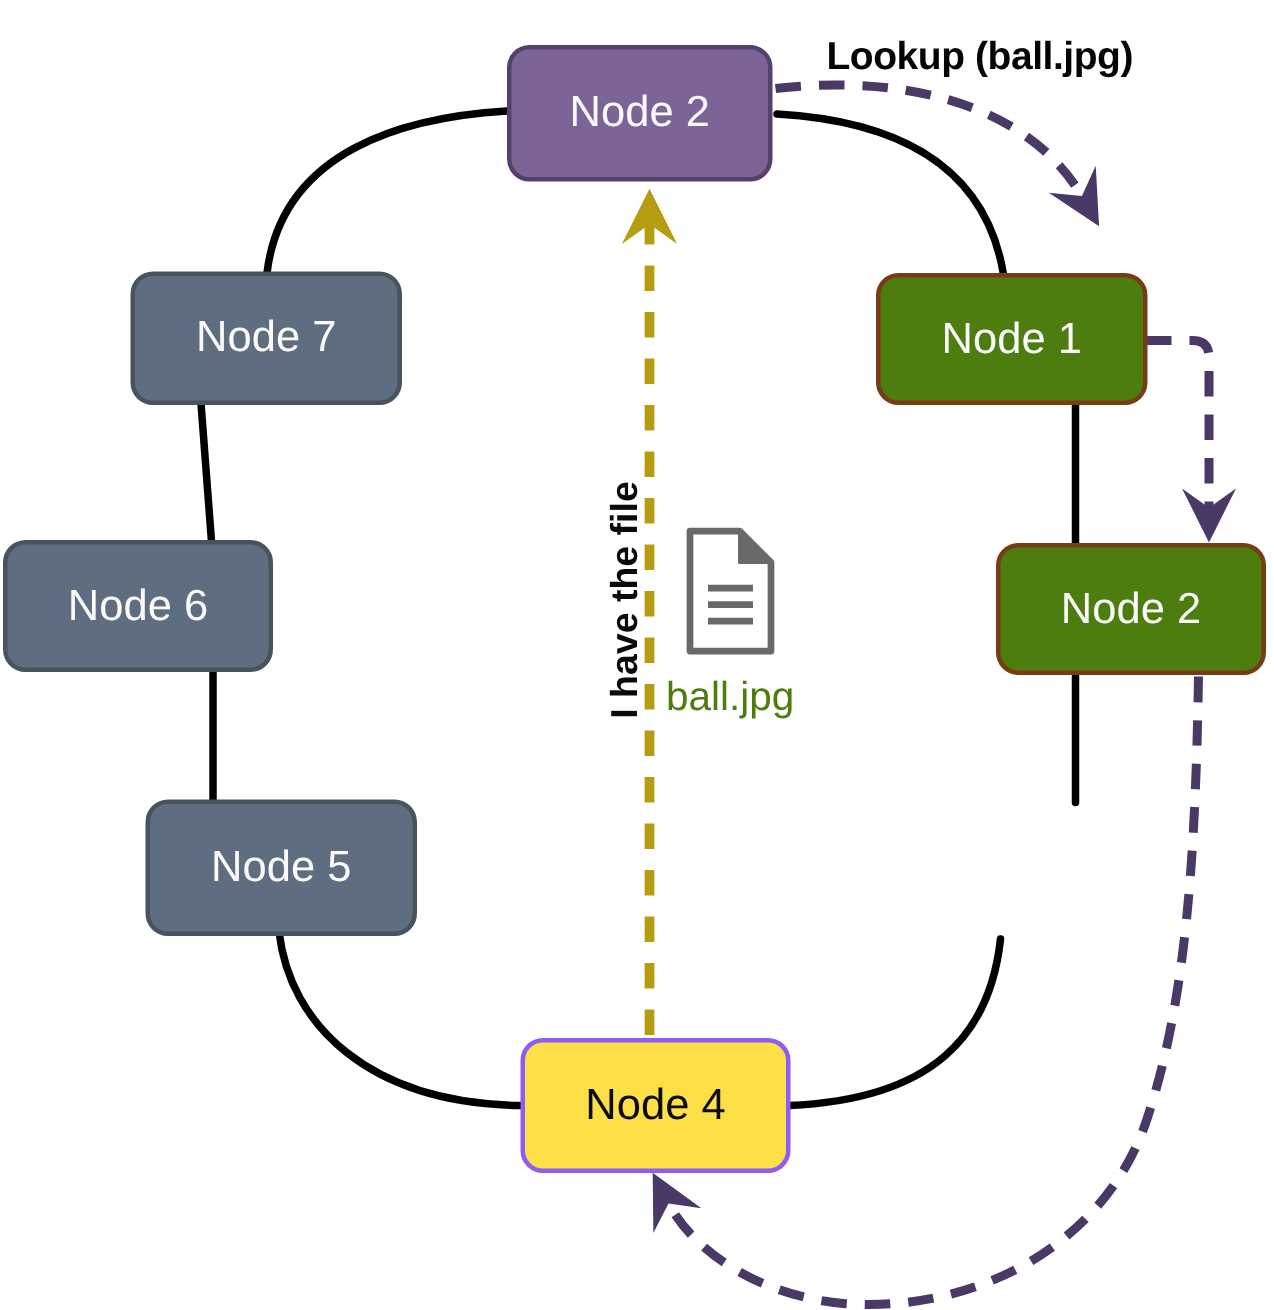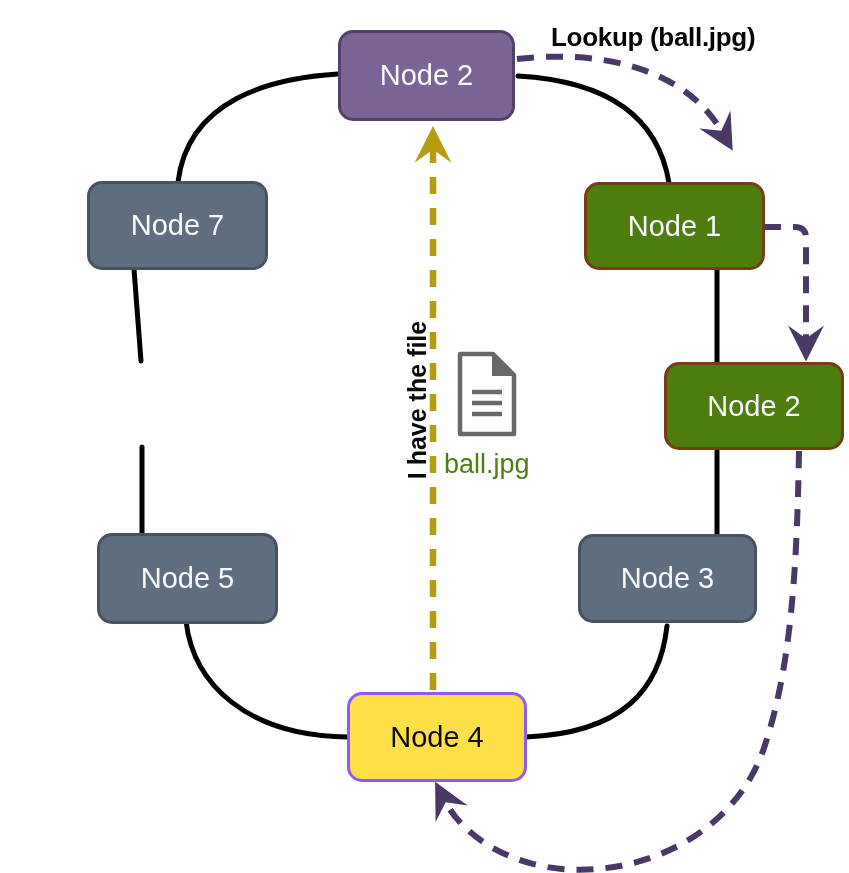--- a/index.html
+++ b/index.html
@@ -117,28 +117,28 @@
 
   <div class="node node-purple n0">
     <span>Node 2</span>
   </div>
   <div class="node node-brown n1">
     <span>Node 1</span>
   </div>
   <div class="node node-brown n2">
     <span>Node 2</span>
   </div>
-  <div class="node node-slate n3">
-    <span>Node 3</span>
-  </div>
   <div class="node node-yellow n4">
     <span>Node 4</span>
   </div>
   <div class="node node-slate n5">
     <span>Node 5</span>
+  </div>
+  <div class="node node-slate n6">
+    <span>Node 6</span>
   </div>
   <div class="node node-slate n7">
     <span>Node 7</span>
   </div>
 
   <div class="lookup-label">Lookup (ball.jpg)</div>
   <div class="ball-label">ball.jpg</div>
   <div class="have-file-label">I have the file</div>
 
 </div>

